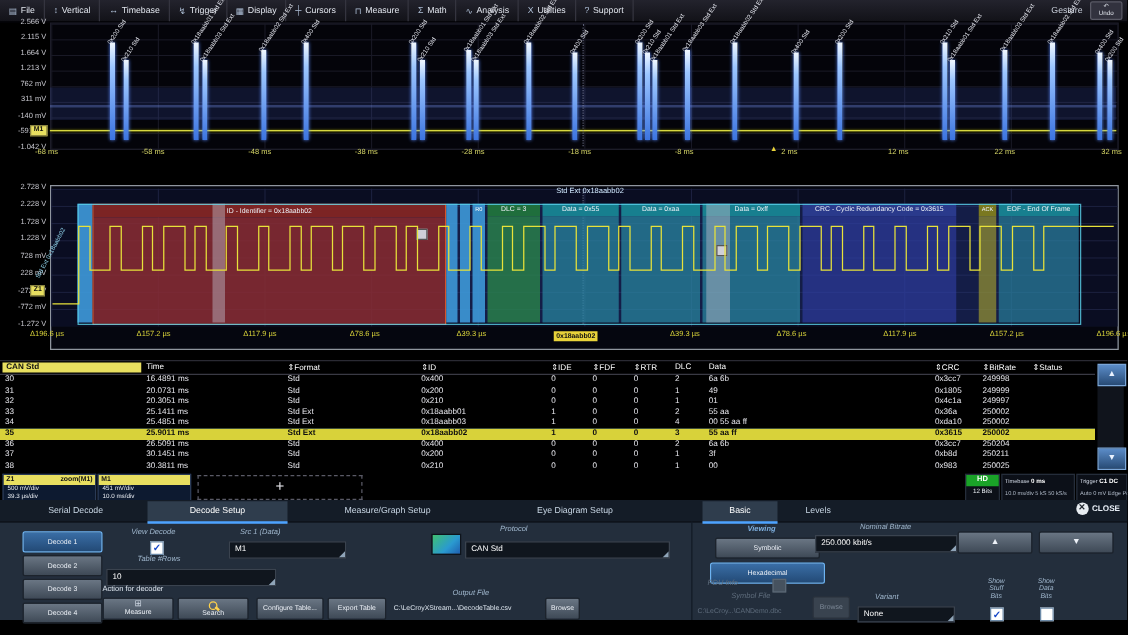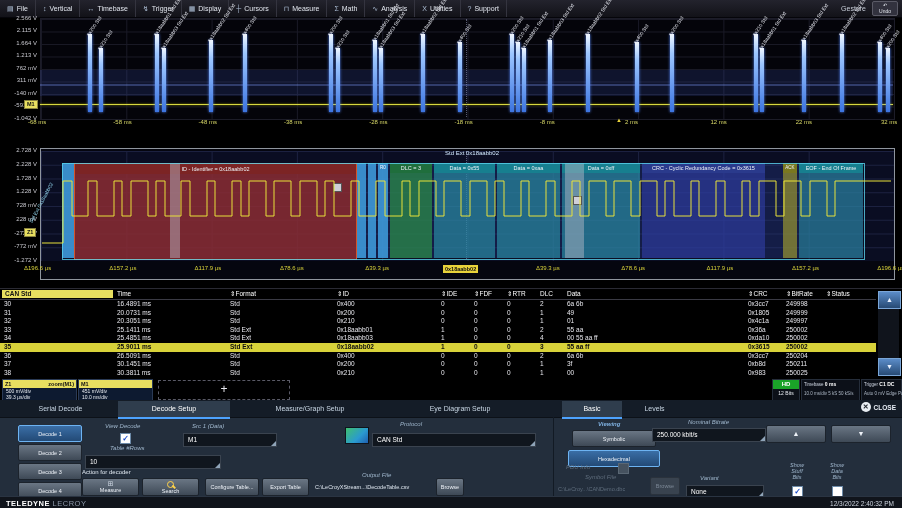--- a/index.html
+++ b/index.html
@@ -609,18 +609,14 @@
     <div class="smlbl" style="left:780px;top:62px;width:34px;">Show
 Stuff
 Bits</div>
     <div class="cb" style="left:792px;top:86px;">✓</div>
     <div class="smlbl" style="left:820px;top:62px;width:34px;">Show
 Data
 Bits</div>
     <div class="cb off" style="left:832px;top:86px;"></div>
   </div>
 
-  <div id="footer">
-    <div id="brand"><b>TELEDYNE</b><span> LECROY</span></div>
-    <div id="clock">12/3/2022 2:40:32 PM</div>
-  </div>
 
 </div>
 
 </body></html>

